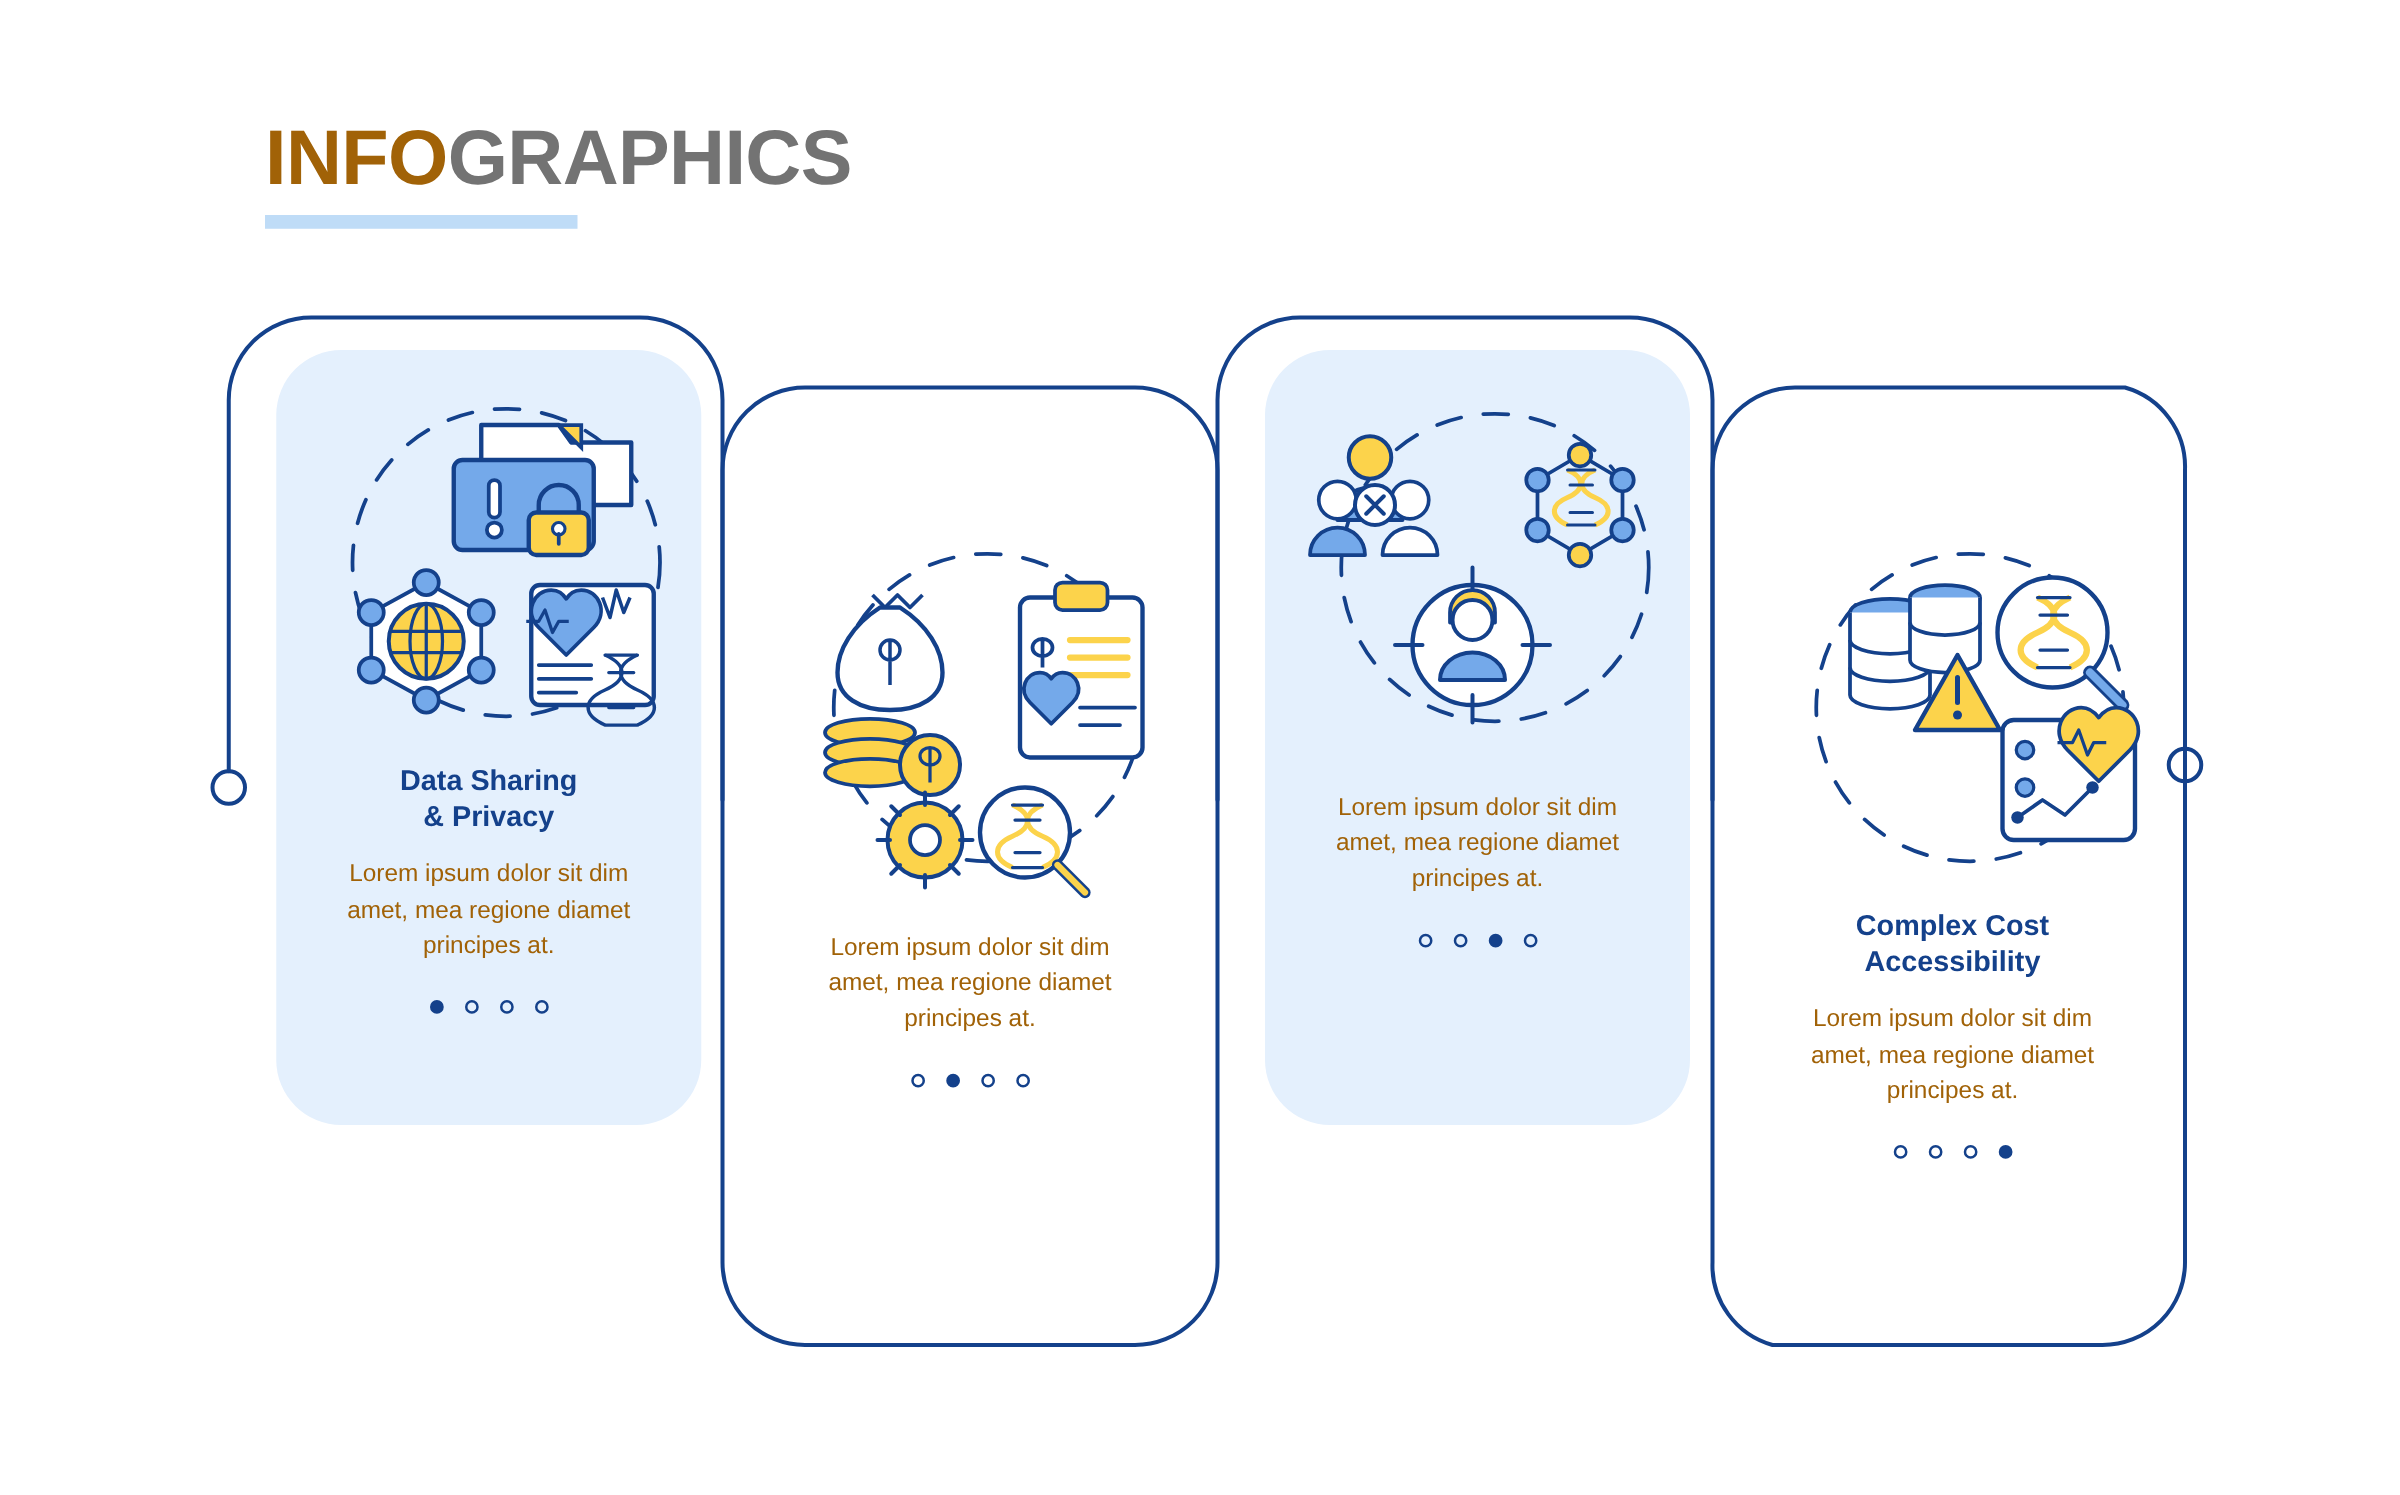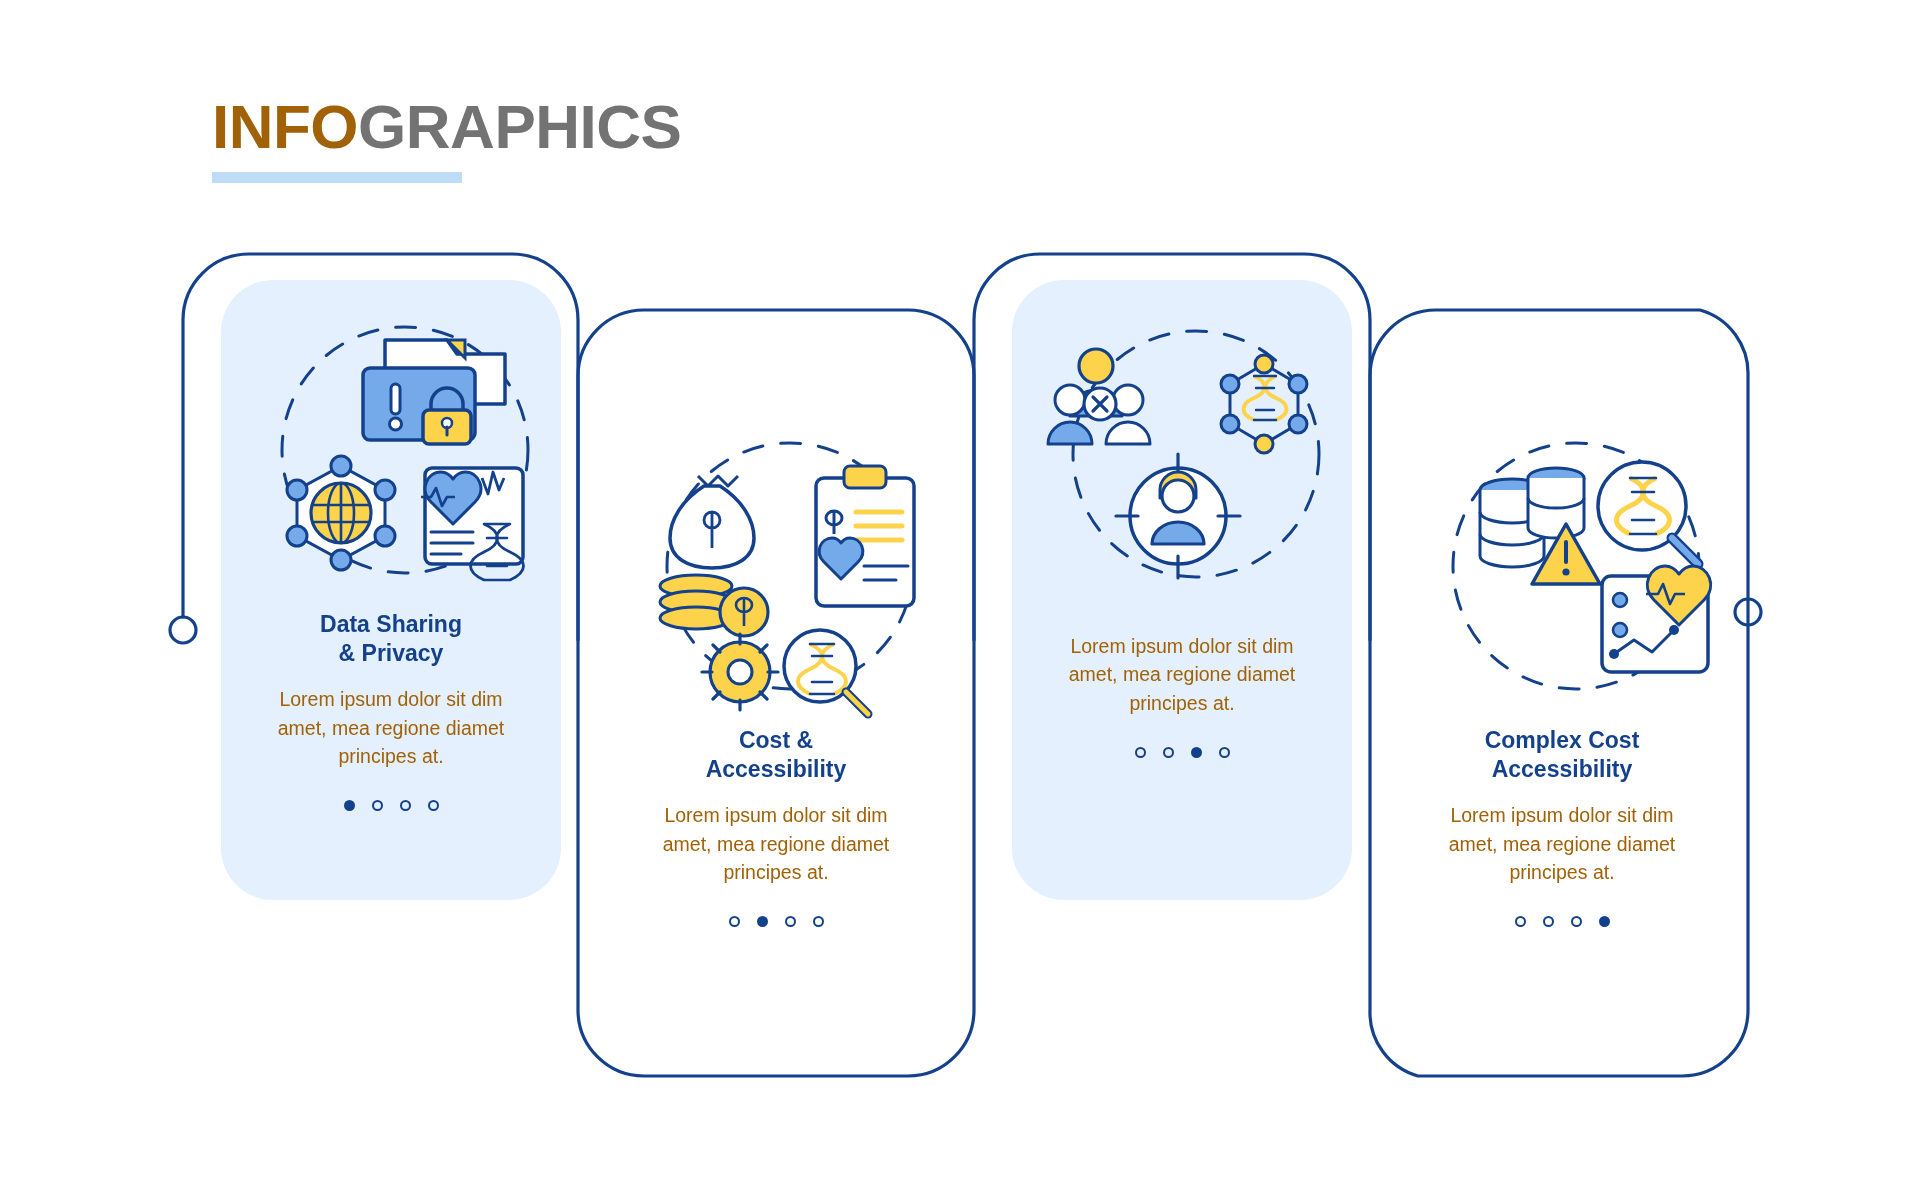--- a/index.html
+++ b/index.html
@@ -235,24 +235,20 @@
           </g>
           <circle cx="200" cy="250" r="36" fill="#ffffff" stroke="#14418b" stroke-width="3.5"></circle>
           <path d="M190 228 c16 7 16 18 0 25 c-16 7 -16 18 0 25" fill="none" stroke="#fcd34b" stroke-width="4"></path>
           <path d="M214 228 c-16 7 -16 18 0 25 c16 7 16 18 0 25" fill="none" stroke="#fcd34b" stroke-width="4"></path>
           <path d="M190 228 h24 M192 240 h20 M192 266 h20 M190 278 h24" stroke="#14418b" stroke-width="2.6" stroke-linecap="round"></path>
           <path d="M226 276 l22 22" stroke="#14418b" stroke-width="9" stroke-linecap="round"></path>
           <path d="M226 276 l22 22" stroke="#fcd34b" stroke-width="5" stroke-linecap="round"></path>
         </g>
       </svg>
 
-      <h2 class="card-title">
-        <span>Cost &amp;</span><br>
-        <span>Accessibility</span>
-      </h2>
       <p class="card-body">Lorem ipsum dolor sit dim amet, mea regione diamet principes at.</p>
       <div class="dots">
         <span class="dot"></span>
         <span class="dot filled"></span>
         <span class="dot"></span>
         <span class="dot"></span>
       </div>
     </div>
   </div>
 

